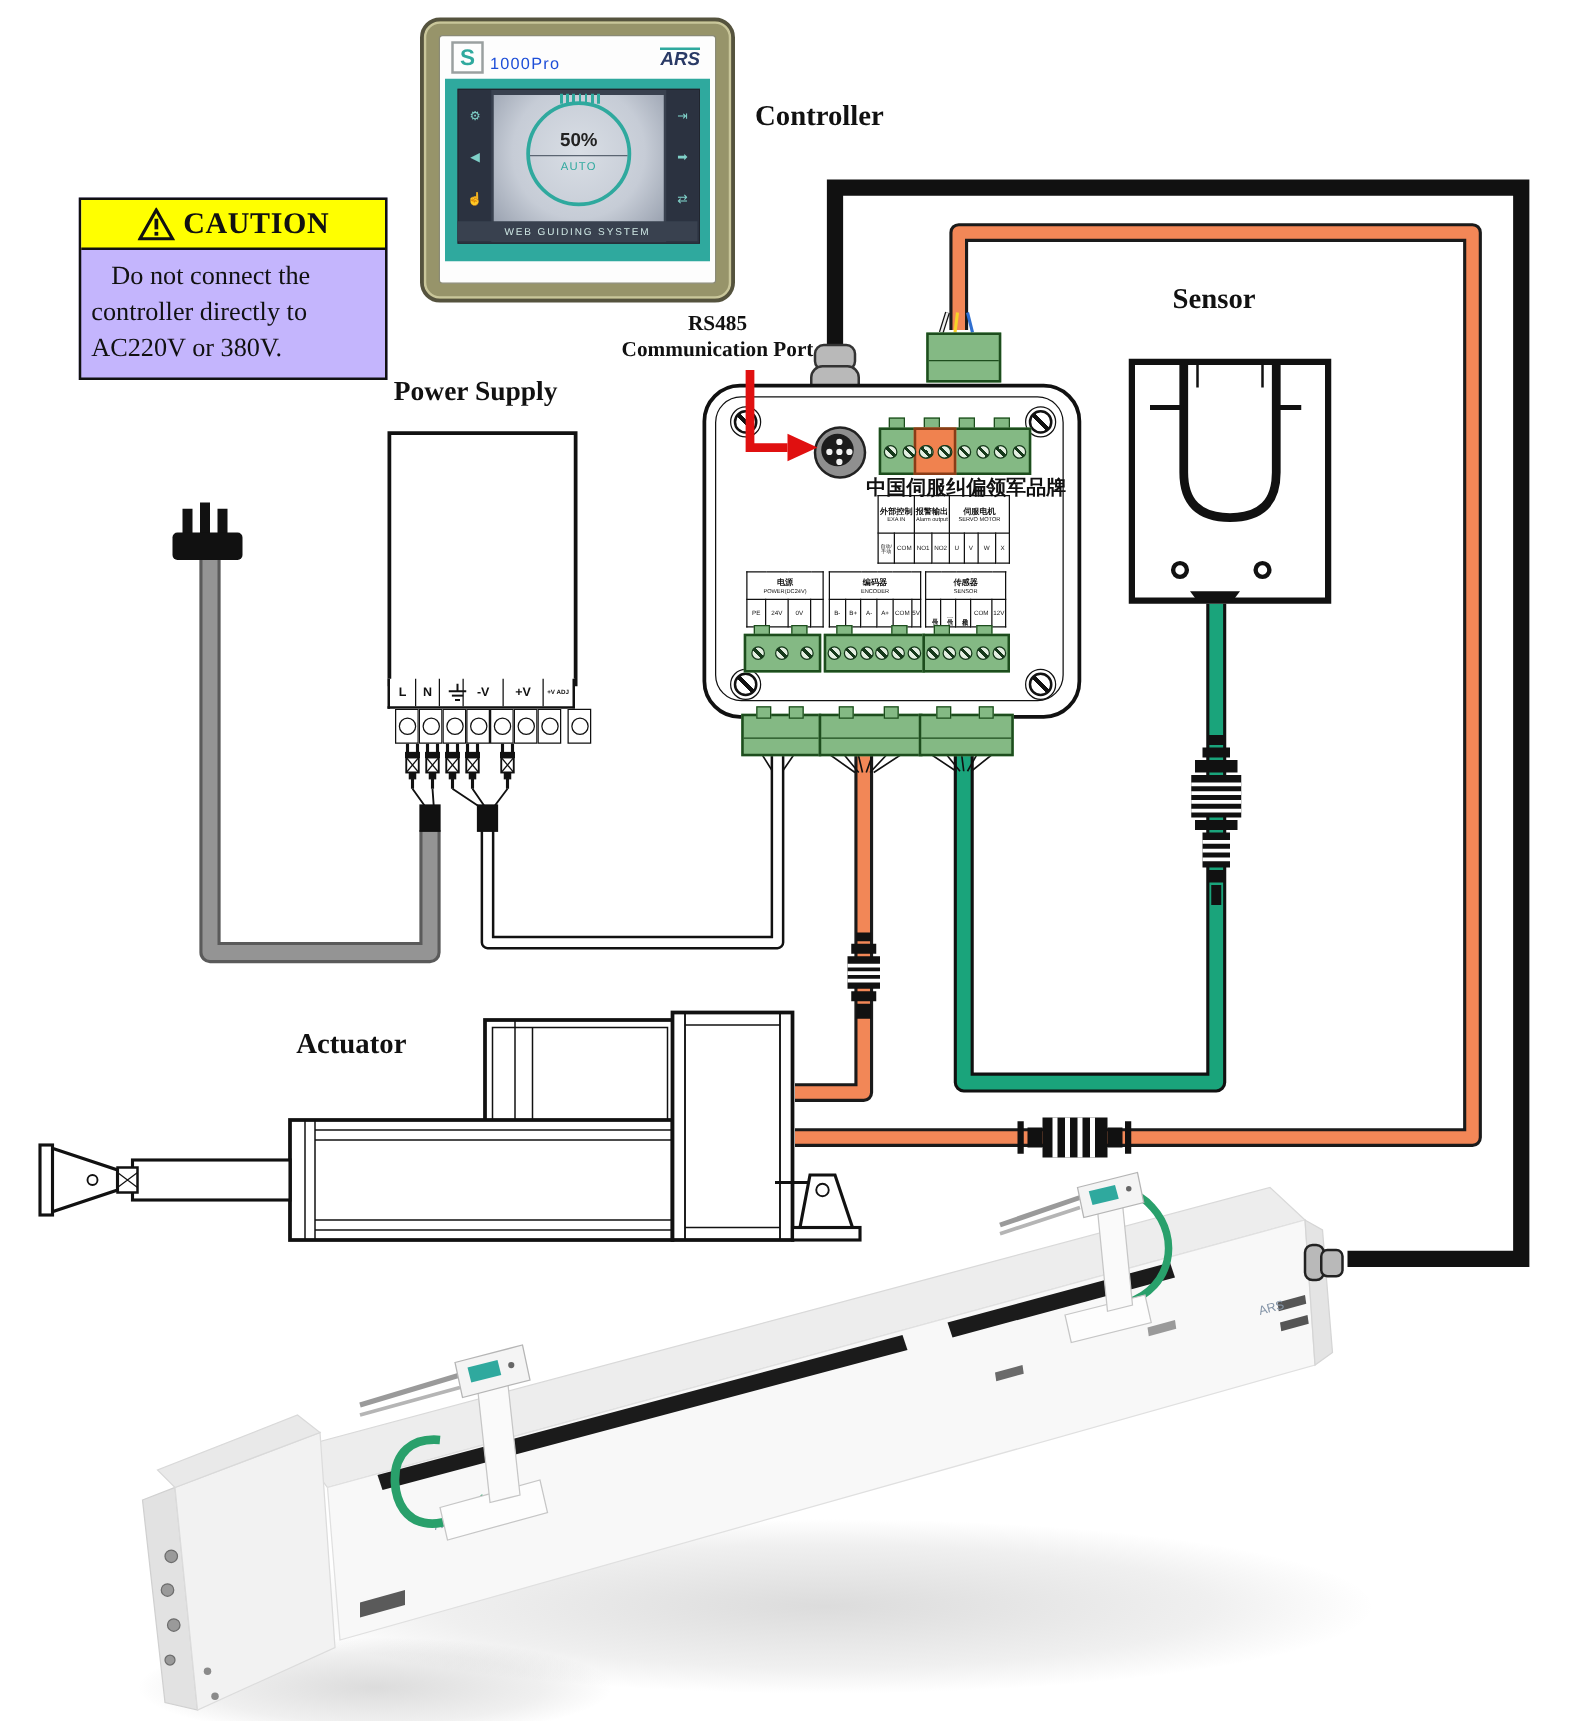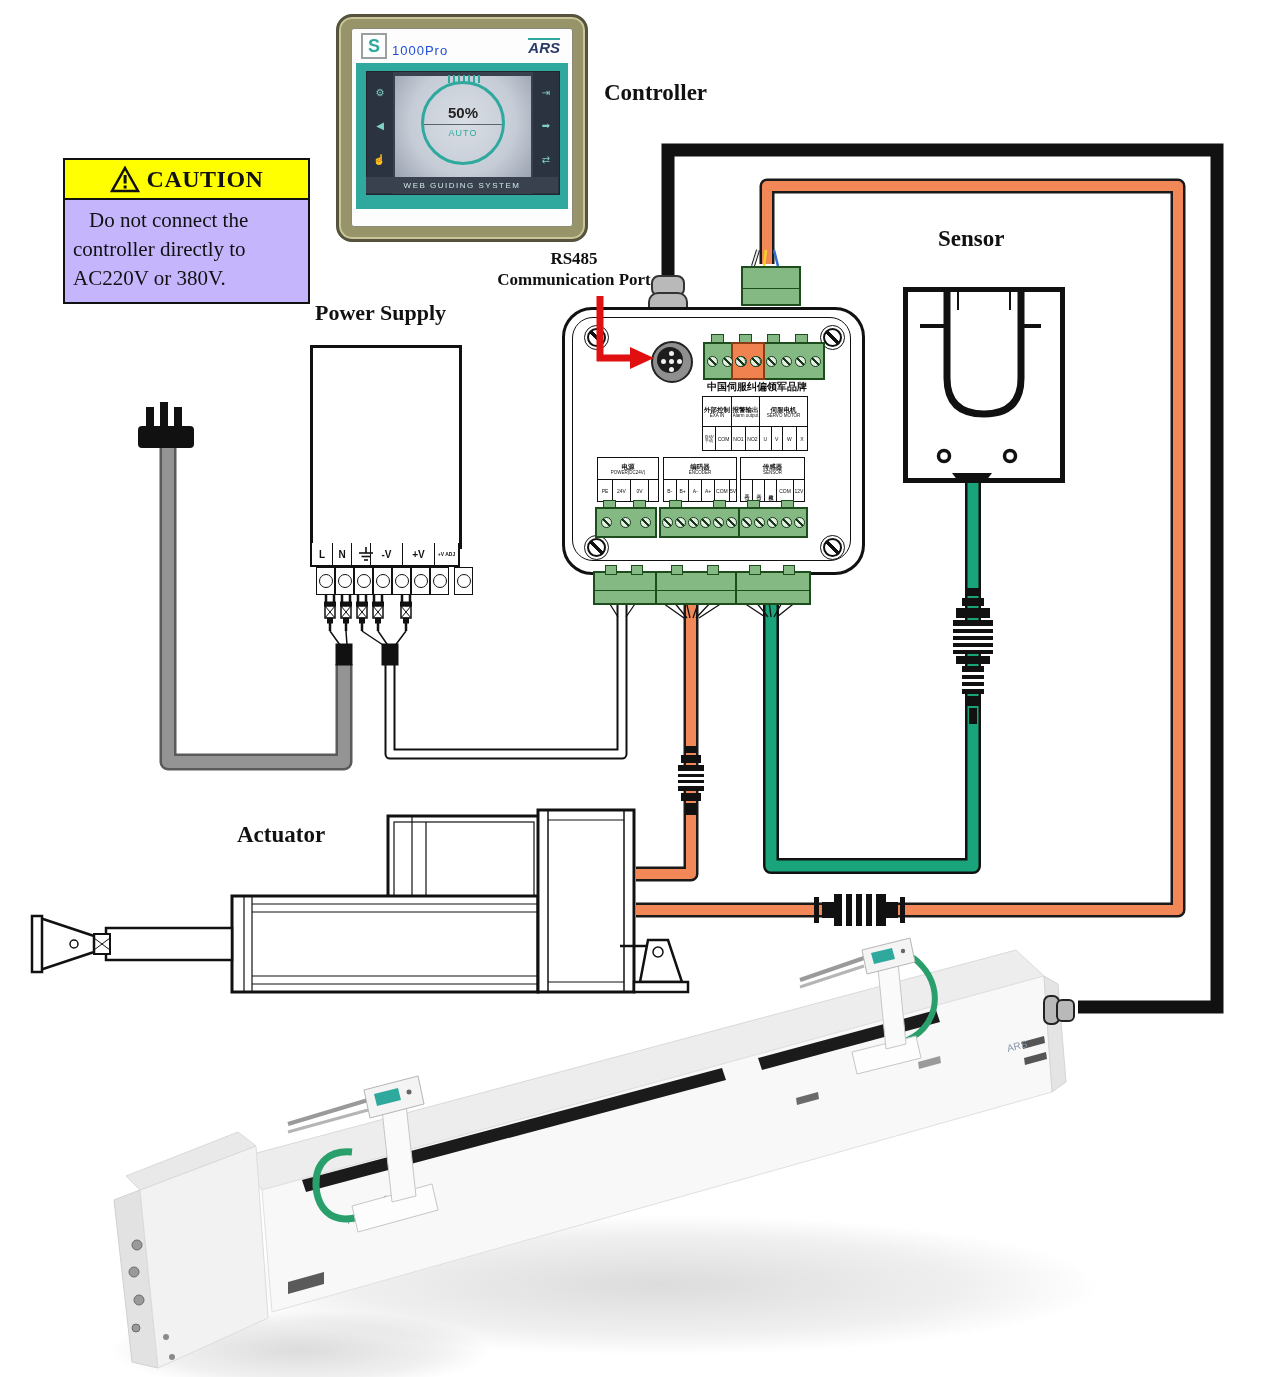--- a/index.html
+++ b/index.html
@@ -69,21 +69,21 @@
          background-image:linear-gradient(45deg,transparent 42%,#111 42%,#111 58%,transparent 58%);}
   .din{position:absolute;left:86px;top:31px;width:38px;height:38px;border-radius:50%;background:#8f8f8f;border:2px solid #222;}
   .din-in{position:absolute;left:4px;top:4px;width:26px;height:26px;border-radius:50%;background:#1d1d1d;}
   .pin{position:absolute;width:5px;height:5px;border-radius:50%;background:#f2f2f2;}
   .tstrip{position:absolute;left:138px;top:32px;width:118px;height:34px;background:#84b984;border:2px solid #1d4d1d;
           display:flex;align-items:center;justify-content:space-around;}
   .tstrip-hl{position:absolute;left:166px;top:32px;width:30px;height:34px;background:#f0824f;border:2px solid #8a3c17;}
   .tab{position:absolute;width:11px;height:9px;background:#84b984;border:1.5px solid #1d4d1d;}
   .sscrew{width:9px;height:9px;border:1px solid #16391b;border-radius:50%;background:#e4efe2;z-index:1;
           background-image:linear-gradient(45deg,transparent 40%,#16391b 40%,#16391b 60%,transparent 60%);}
-  .brand-cn{position:absolute;left:112px;top:70px;width:160px;text-align:center;font-size:10px;font-weight:bold;color:#111;}
+  .brand-cn{position:absolute;left:128px;top:70px;width:160px;text-align:center;font-size:16px;font-weight:bold;color:#111;}
   table.btab{border-collapse:collapse;position:absolute;}
   table.btab td{border:1px solid #111;text-align:center;padding:0;color:#111;}
   .hcn{font-size:6.5px;font-weight:bold;line-height:7px;}
   .hen{font-size:4.5px;line-height:5px;}
   .cell-s{font-size:5px;height:24px;}
   .vtext{writing-mode:vertical-rl;font-size:5px;letter-spacing:0;line-height:5px;margin:0 auto;}
   .gstrip{position:absolute;height:27px;background:#84b984;border:2px solid #1d4d1d;display:flex;
           align-items:center;justify-content:space-around;top:197px;}
   .plug{position:absolute;background:#84b984;border:2px solid #1d4d1d;z-index:2;}
   .plug .mid{position:absolute;left:0;right:0;top:55%;height:1.5px;background:#1d4d1d;}

